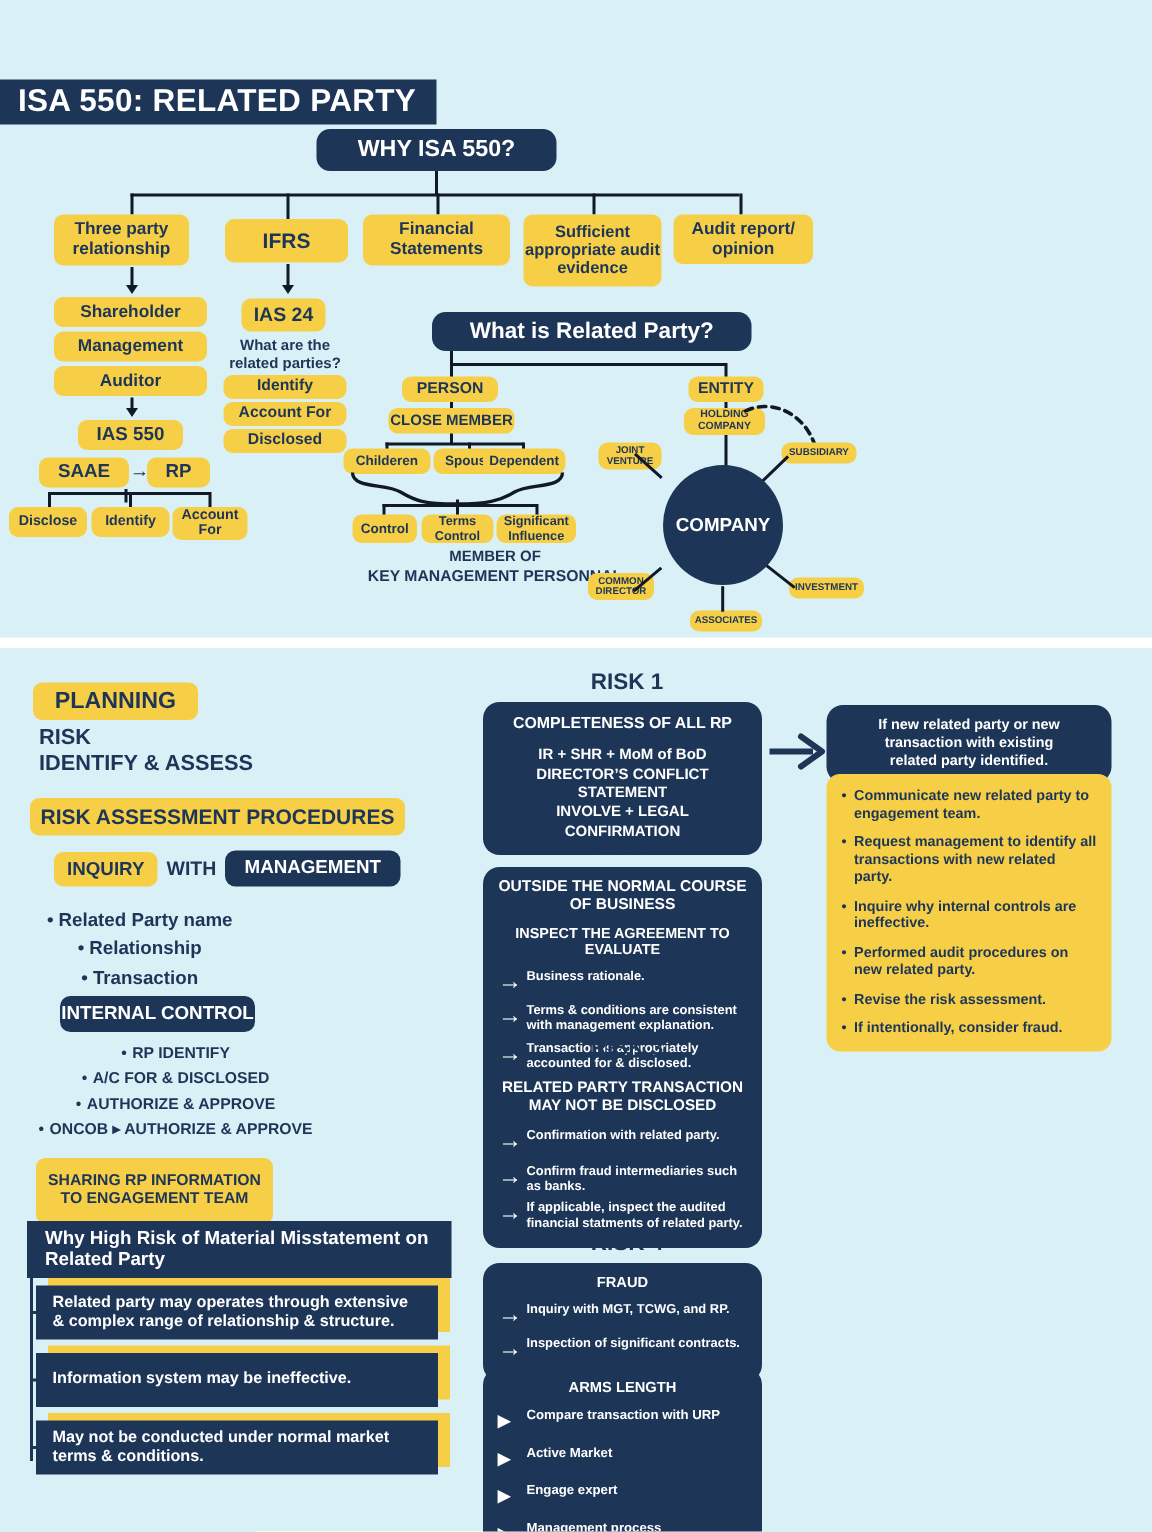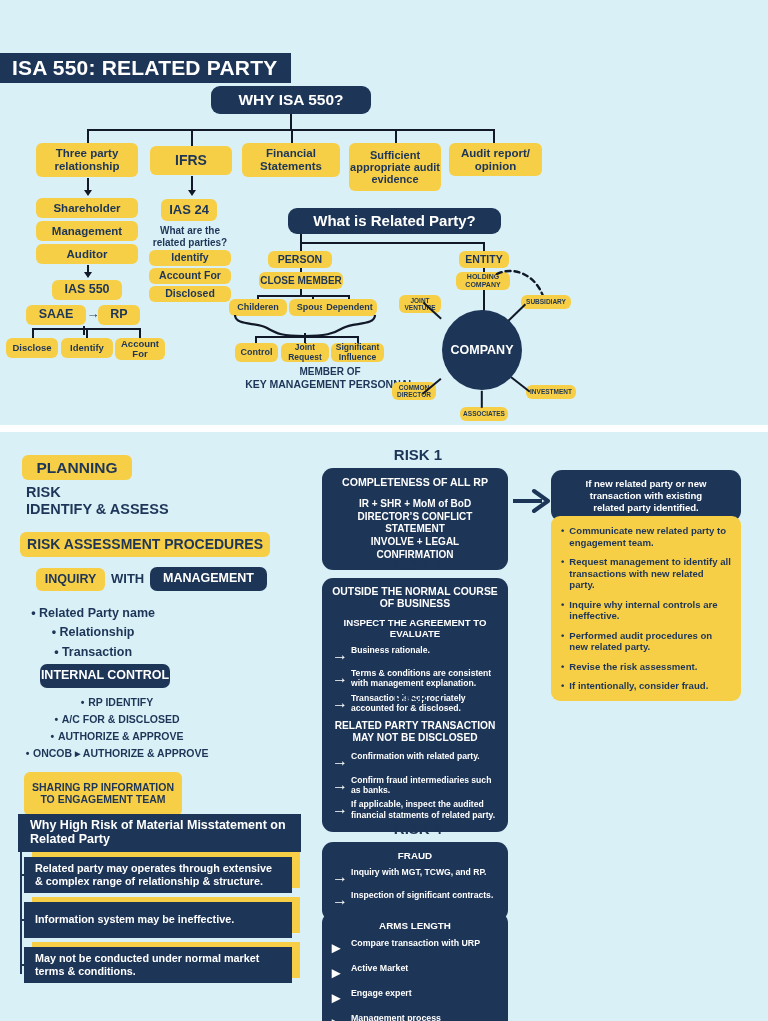--- a/index.html
+++ b/index.html
@@ -51,21 +51,21 @@
     position:absolute;
   }
   .lbl{position:absolute;font-weight:bold;line-height:1.15;text-align:center;}
 
   .ln{position:absolute;background:#111827;}
   .ln.h{height:1.6px;}
   .ln.v{width:1.6px;}
   .arrowhead{position:absolute;width:0;height:0;border-left:4px solid transparent;border-right:4px solid transparent;border-top:6px solid #111827;}
 
   
-  #b-three{left:36px;top:143px;width:102px;height:34px;font-size:11.5px;}
+  #b-three{left:36px;top:143px;width:90px;height:34px;font-size:11.5px;}
   #b-ifrs{left:150px;top:146px;width:82px;height:29px;font-size:14px;}
   #b-fs{left:242px;top:143px;width:98px;height:34px;font-size:11.5px;}
   #b-suff{left:349px;top:143px;width:92px;height:48px;font-size:11px;}
   #b-audit{left:449px;top:143px;width:93px;height:33px;font-size:11.5px;}
 
   #b-share{left:36px;top:198px;width:102px;height:20px;font-size:11.5px;}
   #b-mgmt{left:36px;top:221px;width:102px;height:20px;font-size:11.5px;}
   #b-aud2{left:36px;top:244px;width:102px;height:20px;font-size:11.5px;}
   #b-ias550{left:52px;top:280px;width:70px;height:20px;font-size:12.5px;}
   #b-saae{left:26px;top:305px;width:60px;height:20px;font-size:12.5px;}
@@ -250,21 +250,21 @@
     <svg class="bl" style="left:229px;top:314px;" width="160" height="26">
       <path d="M6,1 C6,12 28,8 38,14 C48,20 54,22 75,22 C96,22 104,20 114,14 C124,8 146,12 146,1" fill="none" stroke="#111827" stroke-width="2.2"></path>
     </svg>
     <div class="ln v" style="left:304px;top:333px;height:5px;"></div>
     <div class="ln h" style="left:255px;top:336px;width:103px;"></div>
     <div class="ln v" style="left:255px;top:336px;height:8px;"></div>
     <div class="ln v" style="left:304px;top:336px;height:8px;"></div>
     <div class="ln v" style="left:357px;top:336px;height:8px;"></div>
 
     <div class="ybox" id="b-control">Control</div>
-    <div class="ybox" id="b-jcontrol">Joint Request</div>
+    <div class="ybox" id="b-jcontrol">Terms Control</div>
     <div class="ybox" id="b-sinf">Significant Influence</div>
     <div class="lbl" id="t-memberof">
       <span>MEMBER OF</span><br>
       <span style="font-size:10.5px;">KEY MANAGEMENT PERSONNAL</span>
     </div>
 
     <div class="ybox" id="b-entity">ENTITY</div>
     <div class="ln v" style="left:483px;top:268px;height:5px;"></div>
     <div class="ybox" id="b-holding">
       <span style="display:block">HOLDING COMPANY</span>

